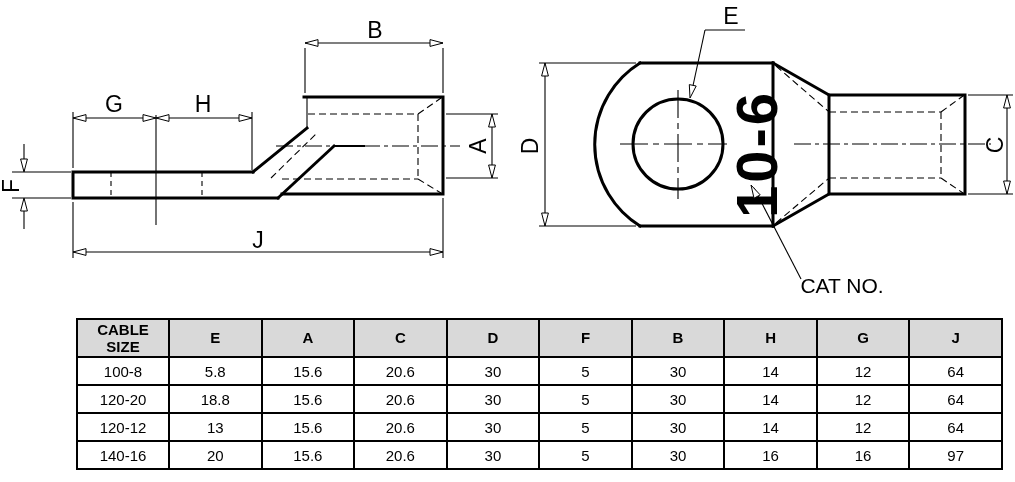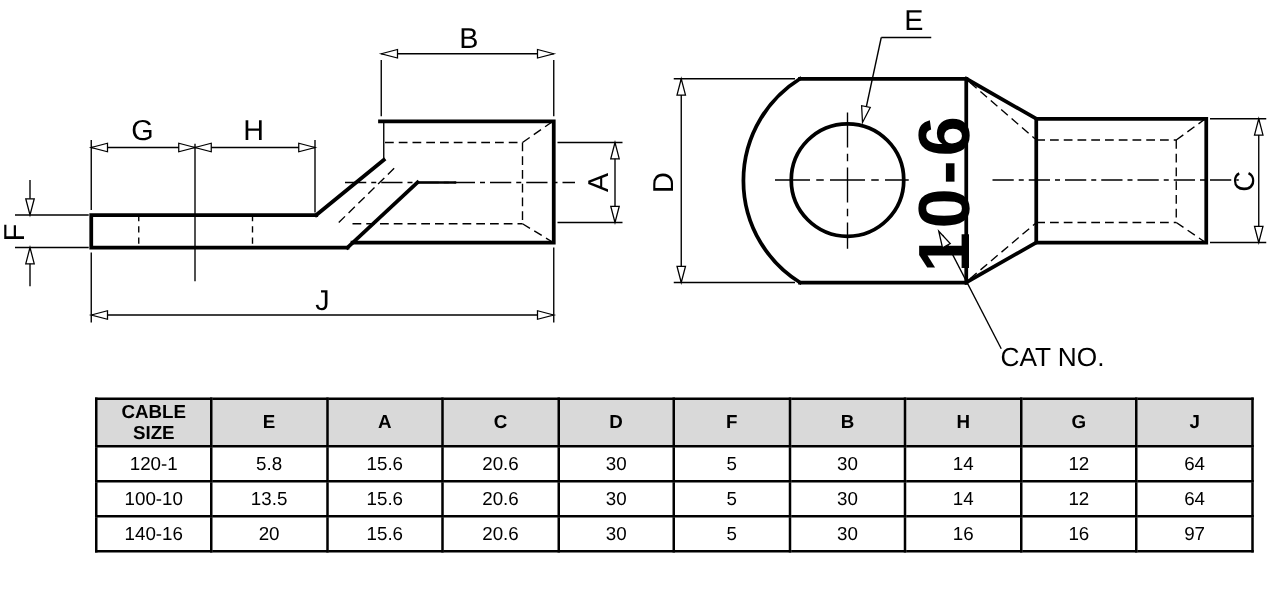--- a/index.html
+++ b/index.html
@@ -175,44 +175,56 @@
       <th>D</th>
       <th>F</th>
       <th>B</th>
       <th>H</th>
       <th>G</th>
       <th>J</th>
     </tr>
   </thead>
   <tbody>
     <tr>
-      <td>120-1</td>
+      <td>100-8</td>
       <td>5.8</td>
       <td>15.6</td>
       <td>20.6</td>
       <td>30</td>
       <td>5</td>
       <td>30</td>
       <td>14</td>
       <td>12</td>
       <td>64</td>
     </tr>
     <tr>
-      <td>100-10</td>
-      <td>13.5</td>
+      <td>120-20</td>
+      <td>18.8</td>
       <td>15.6</td>
       <td>20.6</td>
       <td>30</td>
       <td>5</td>
       <td>30</td>
       <td>14</td>
       <td>12</td>
       <td>64</td>
     </tr>
     <tr>
+      <td>120-12</td>
+      <td>13</td>
+      <td>15.6</td>
+      <td>20.6</td>
+      <td>30</td>
+      <td>5</td>
+      <td>30</td>
+      <td>14</td>
+      <td>12</td>
+      <td>64</td>
+    </tr>
+    <tr>
       <td>140-16</td>
       <td>20</td>
       <td>15.6</td>
       <td>20.6</td>
       <td>30</td>
       <td>5</td>
       <td>30</td>
       <td>16</td>
       <td>16</td>
       <td>97</td>

